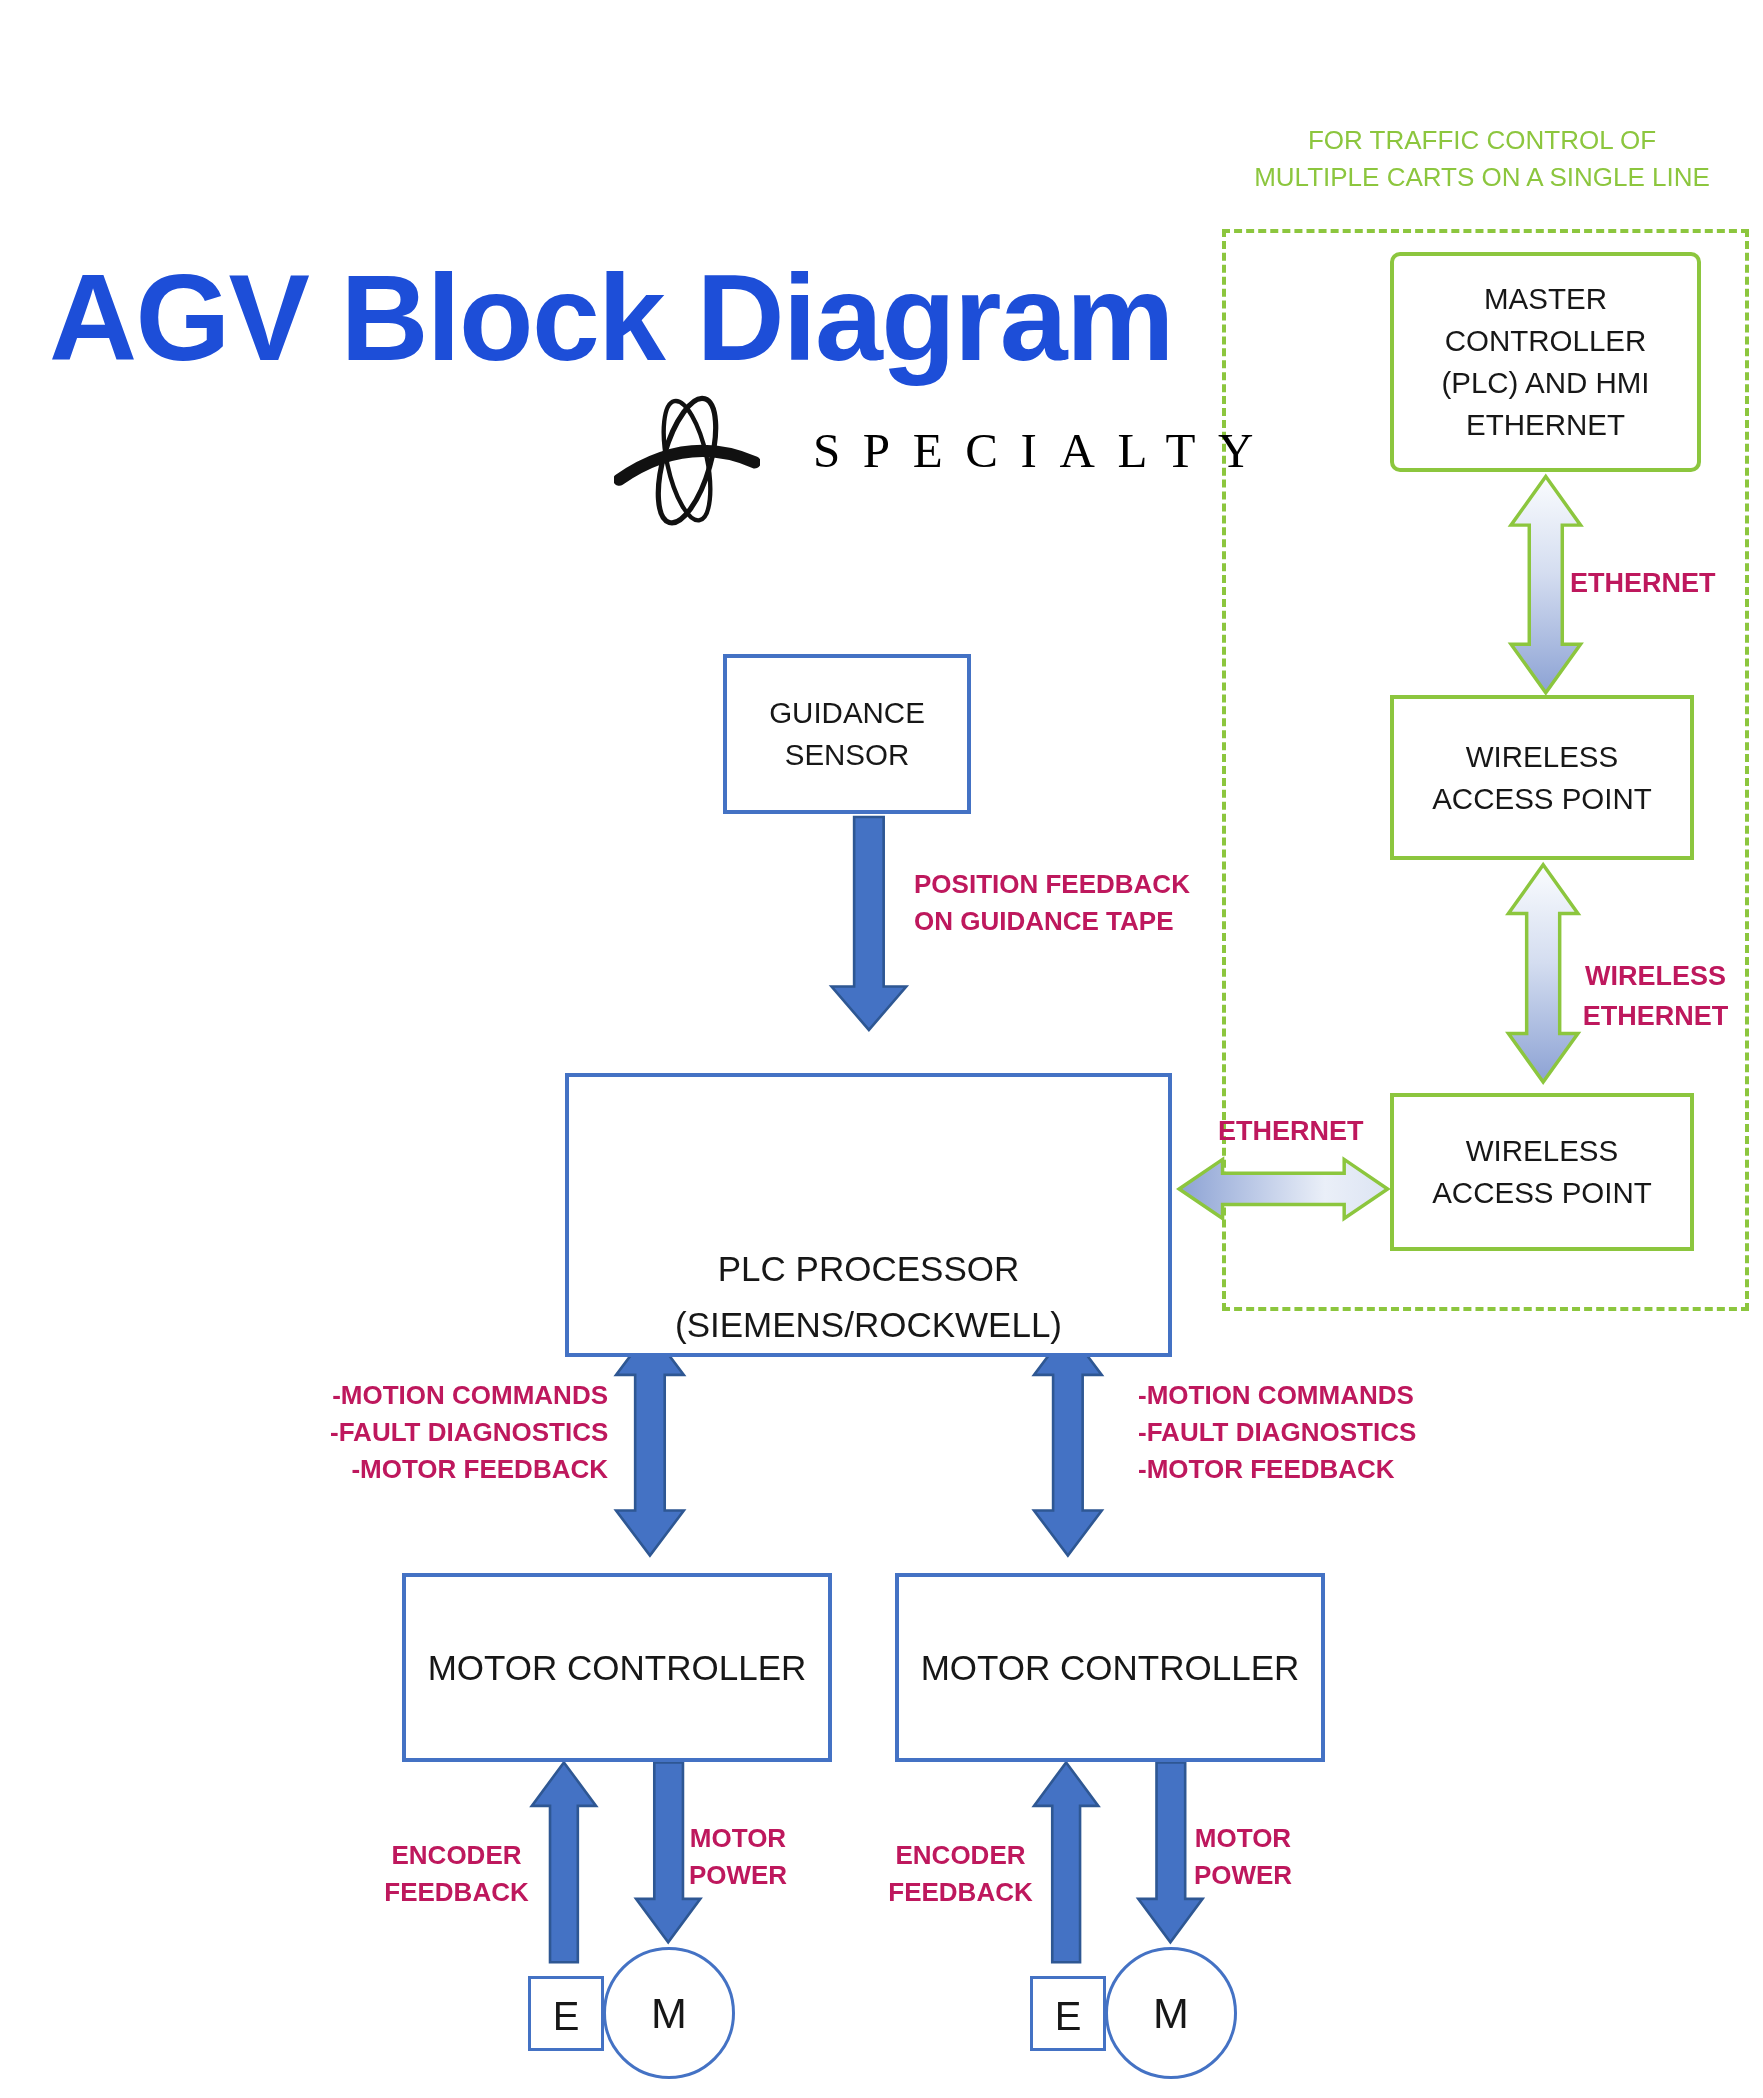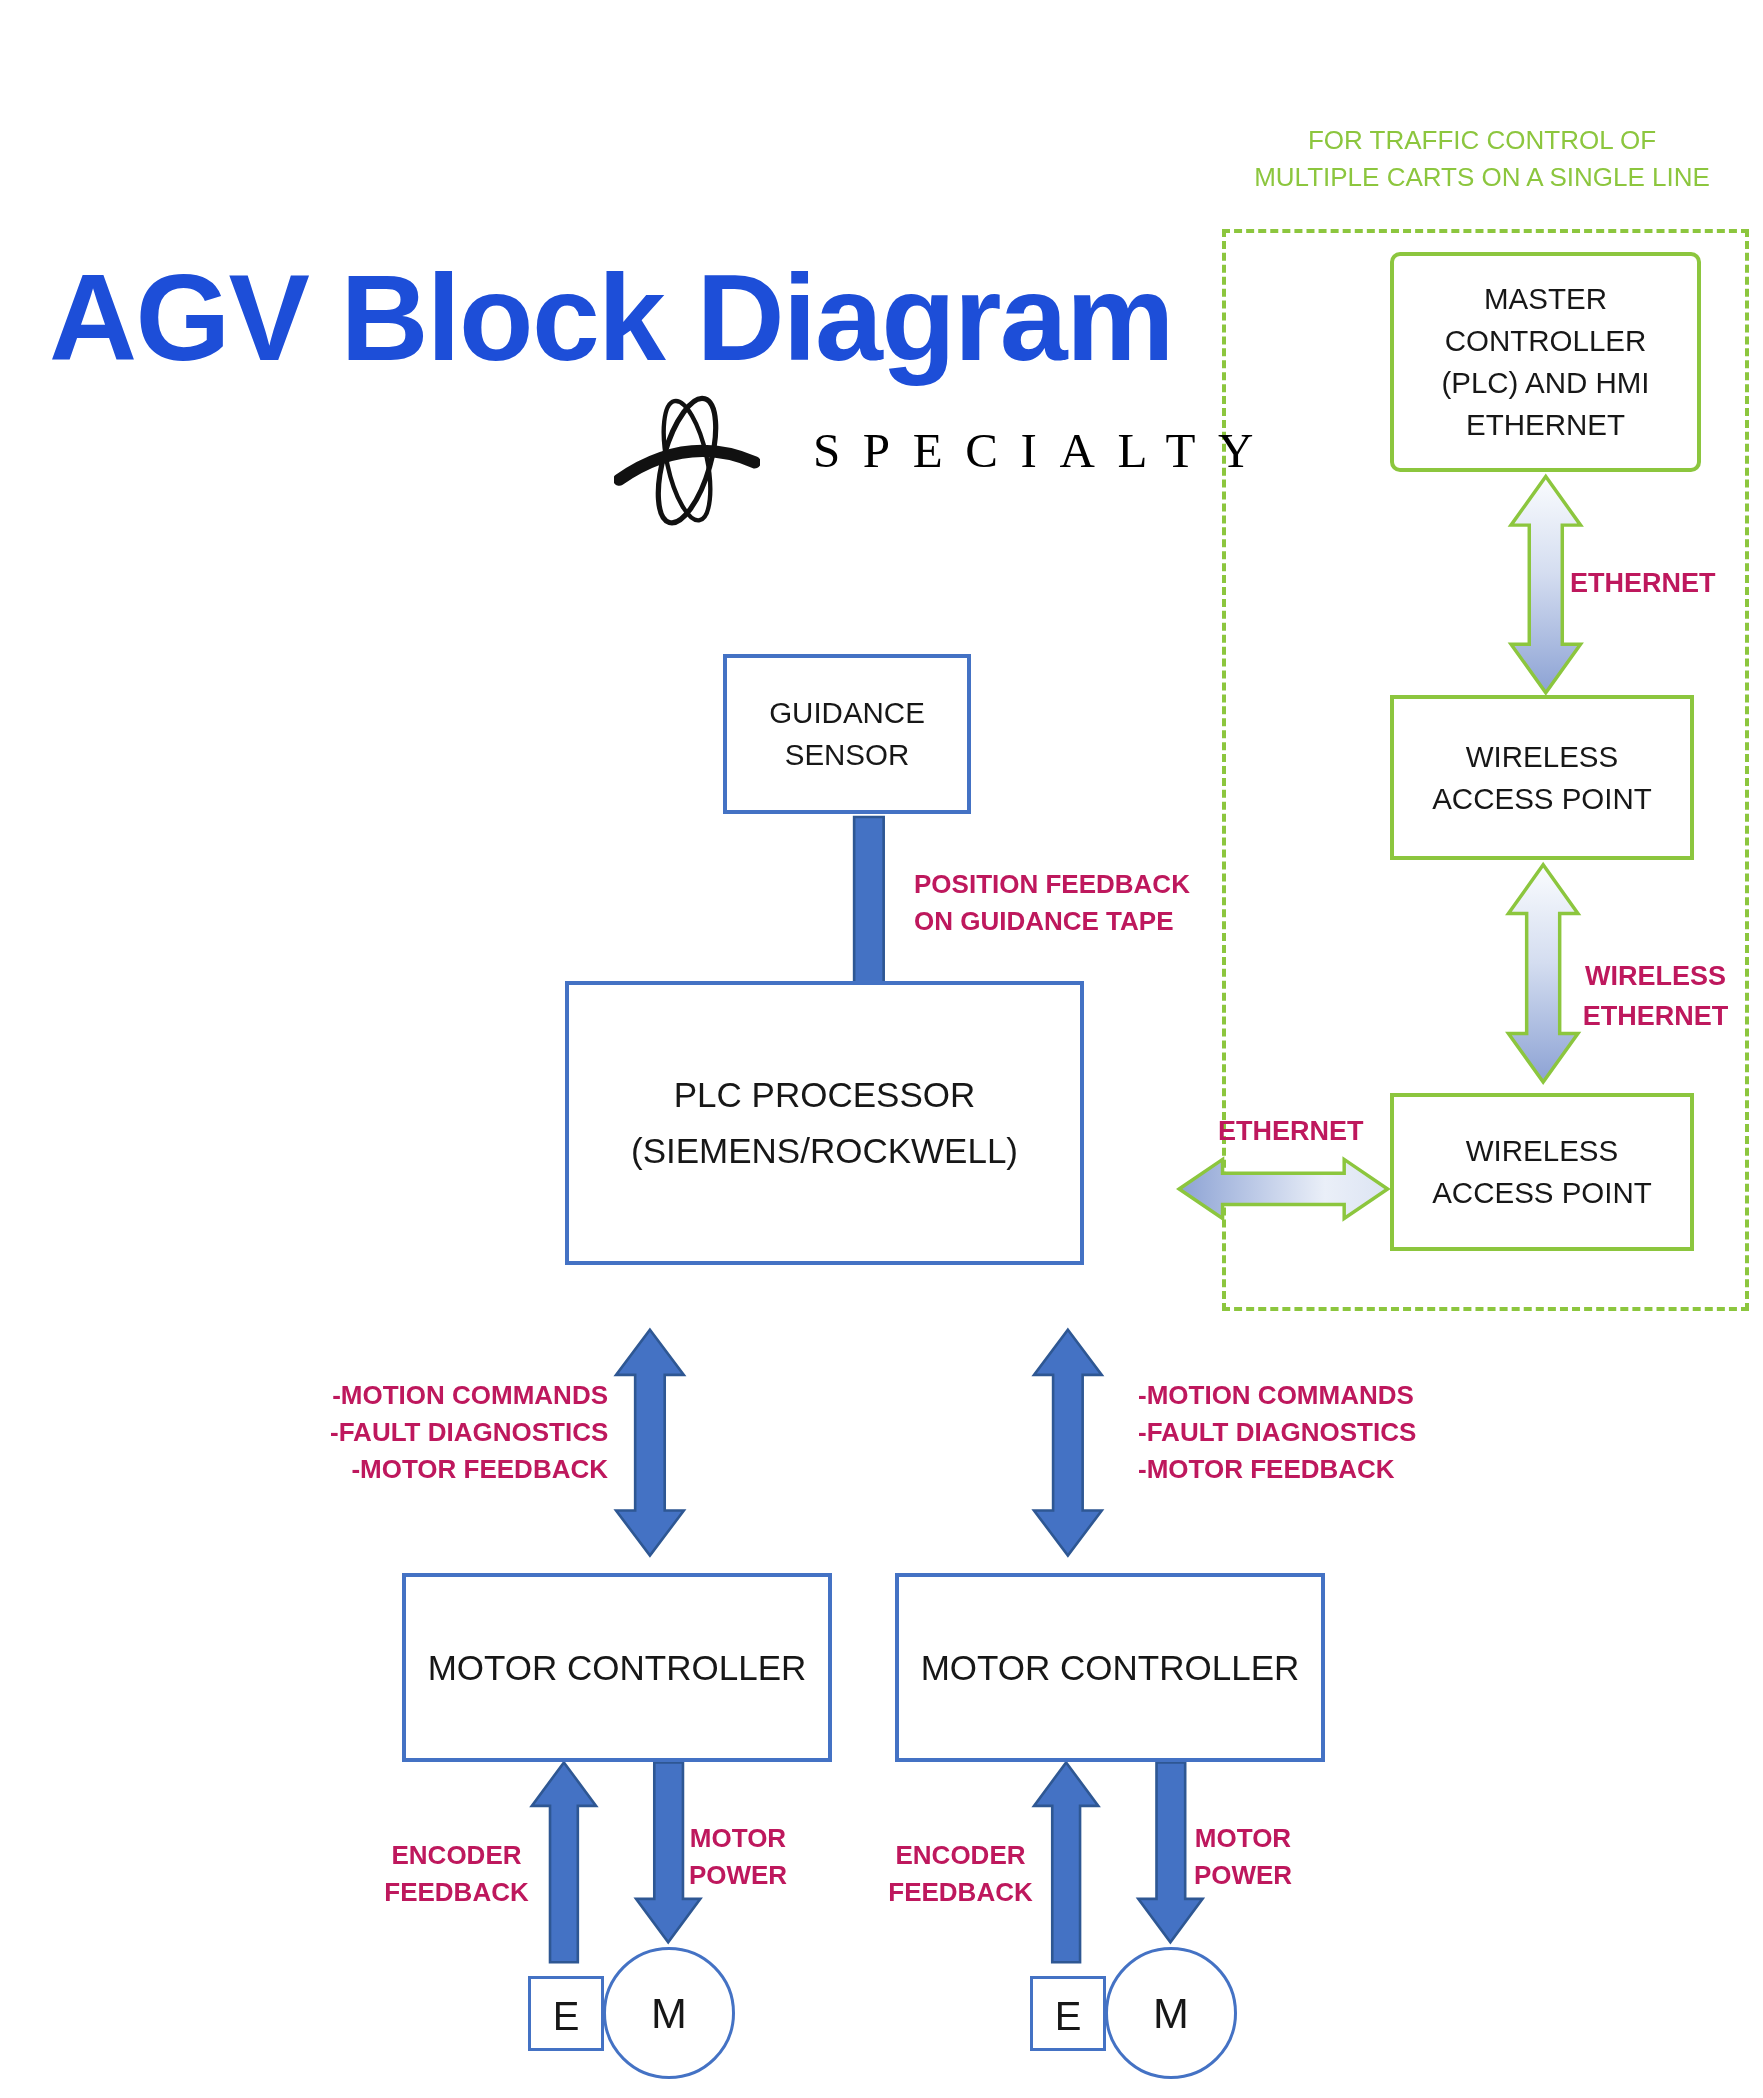--- a/index.html
+++ b/index.html
@@ -90,21 +90,21 @@
   <div class="box green-box boxz t34" style="left:1390px;top:1093px;width:304px;height:158px;">
     <span class="node-line">WIRELESS</span>
     <span class="node-line">ACCESS POINT</span>
   </div>
 
   <div class="box blue-box boxz t34" style="left:723px;top:654px;width:248px;height:160px;">
     <span class="node-line">GUIDANCE</span>
     <span class="node-line">SENSOR</span>
   </div>
 
-  <div class="box blue-box boxz t40" style="left:565px;top:981px;width:519px;height:284px;">
+  <div class="box blue-box boxz t40" style="left:565px;top:1073px;width:607px;height:284px;justify-content:flex-end;">
     <span class="node-line">PLC PROCESSOR</span>
     <span class="node-line">(SIEMENS/ROCKWELL)</span>
   </div>
 
   <div class="box blue-box boxz t40" style="left:402px;top:1573px;width:430px;height:189px;">
     <span class="node-line">MOTOR CONTROLLER</span>
   </div>
 
   <div class="box blue-box boxz t40" style="left:895px;top:1573px;width:430px;height:189px;">
     <span class="node-line">MOTOR CONTROLLER</span>

